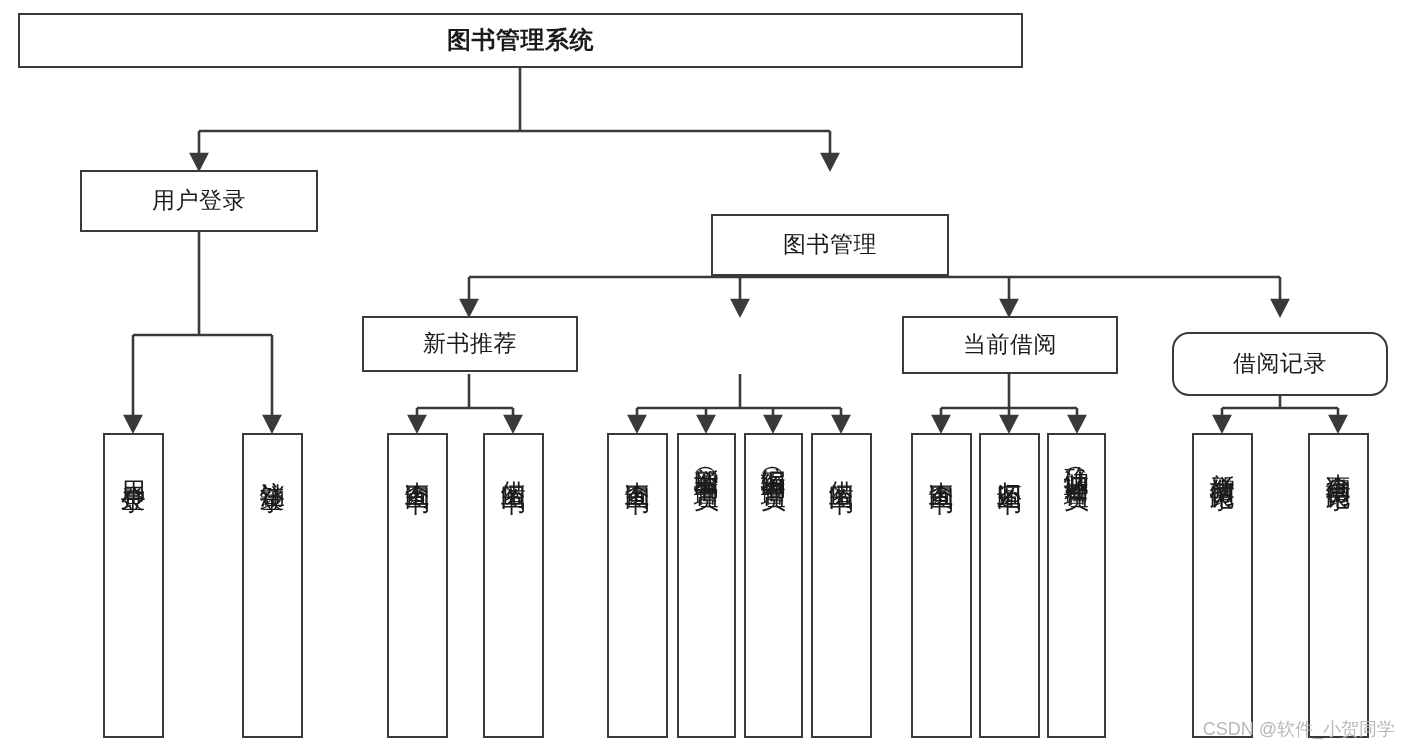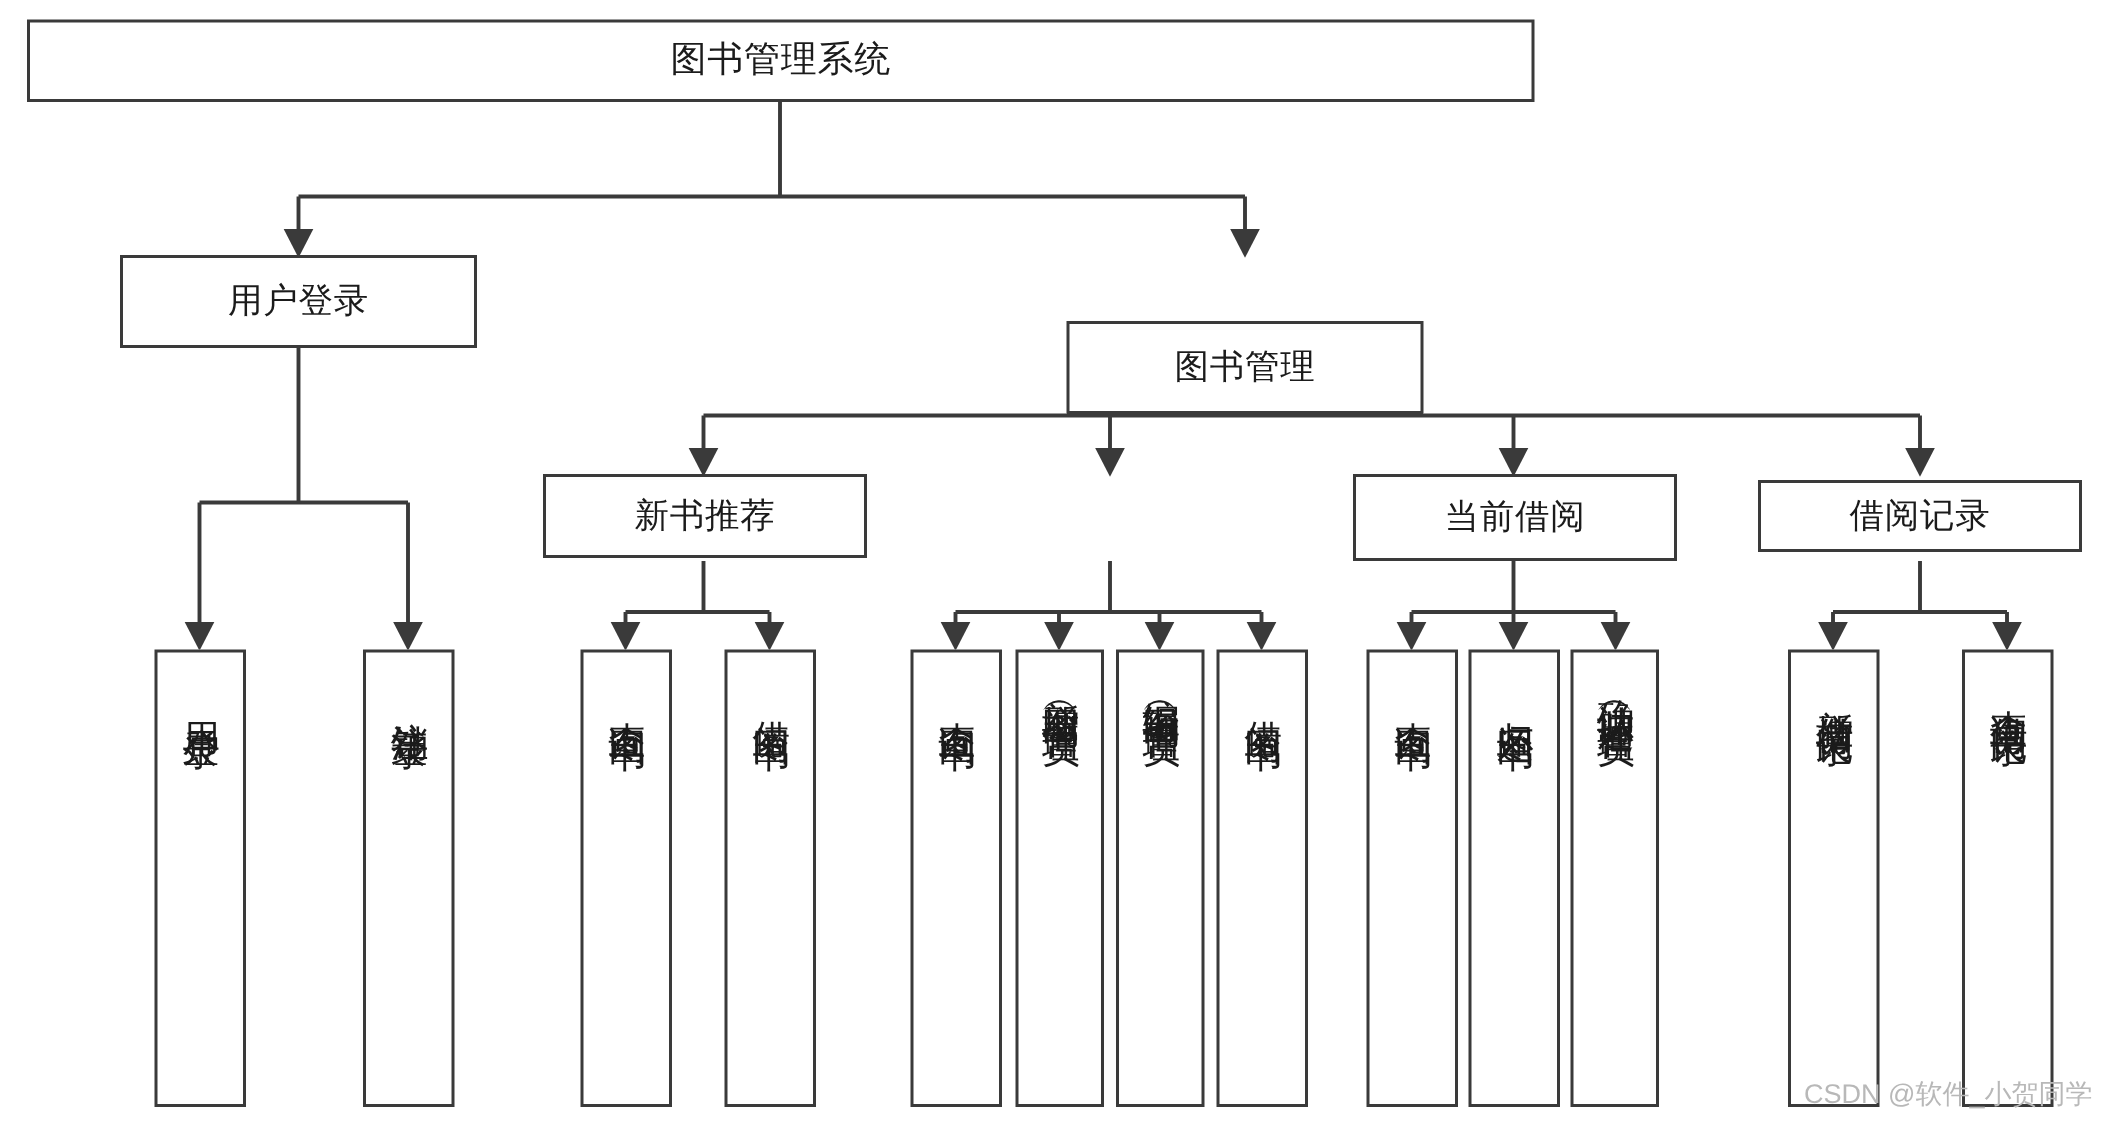--- a/index.html
+++ b/index.html
@@ -121,38 +121,38 @@
       <path d="M1009,408 L1009,424" marker-end="url(#arrowhead)"></path>
       <path d="M1077,408 L1077,424" marker-end="url(#arrowhead)"></path>
 
       <path d="M1280,374 L1280,408"></path>
       <path d="M1222,408 L1338,408"></path>
       <path d="M1222,408 L1222,424" marker-end="url(#arrowhead)"></path>
       <path d="M1338,408 L1338,424" marker-end="url(#arrowhead)"></path>
     </g>
   </svg>
 
-  <div class="node h root" style="left:18px; top:13px; width:1005px; height:55px;">
+  <div class="node h root" style="left:18px; top:13px; width:1005px; height:55px;font-weight:bold;">
     <span class="label">图书管理系统</span>
   </div>
 
   <div class="node h" style="left:80px; top:170px; width:238px; height:62px;">
     <span class="label">用户登录</span>
   </div>
   <div class="node h" style="left:711px; top:170px; width:238px; height:62px;margin-top:44px;">
     <span class="label">图书管理</span>
   </div>
 
   <div class="node h" style="left:362px; top:316px; width:216px; height:56px;">
     <span class="label">新书推荐</span>
   </div>
   <div class="node h" style="left:902px; top:316px; width:216px; height:58px;">
     <span class="label">当前借阅</span>
   </div>
-  <div class="node h" style="left:1172px; top:320px; width:216px; height:48px;">
+  <div class="node h" style="left:1172px; top:332px; width:216px; height:64px;border-radius:17px;">
     <span class="label">借阅记录</span>
   </div>
 
   <div class="node v" style="left:103px; top:433px; width:61px; height:305px;">
     <span class="label">用户登录</span>
   </div>
   <div class="node v" style="left:242px; top:433px; width:61px; height:305px;">
     <span class="label">注销登录</span>
   </div>
 

